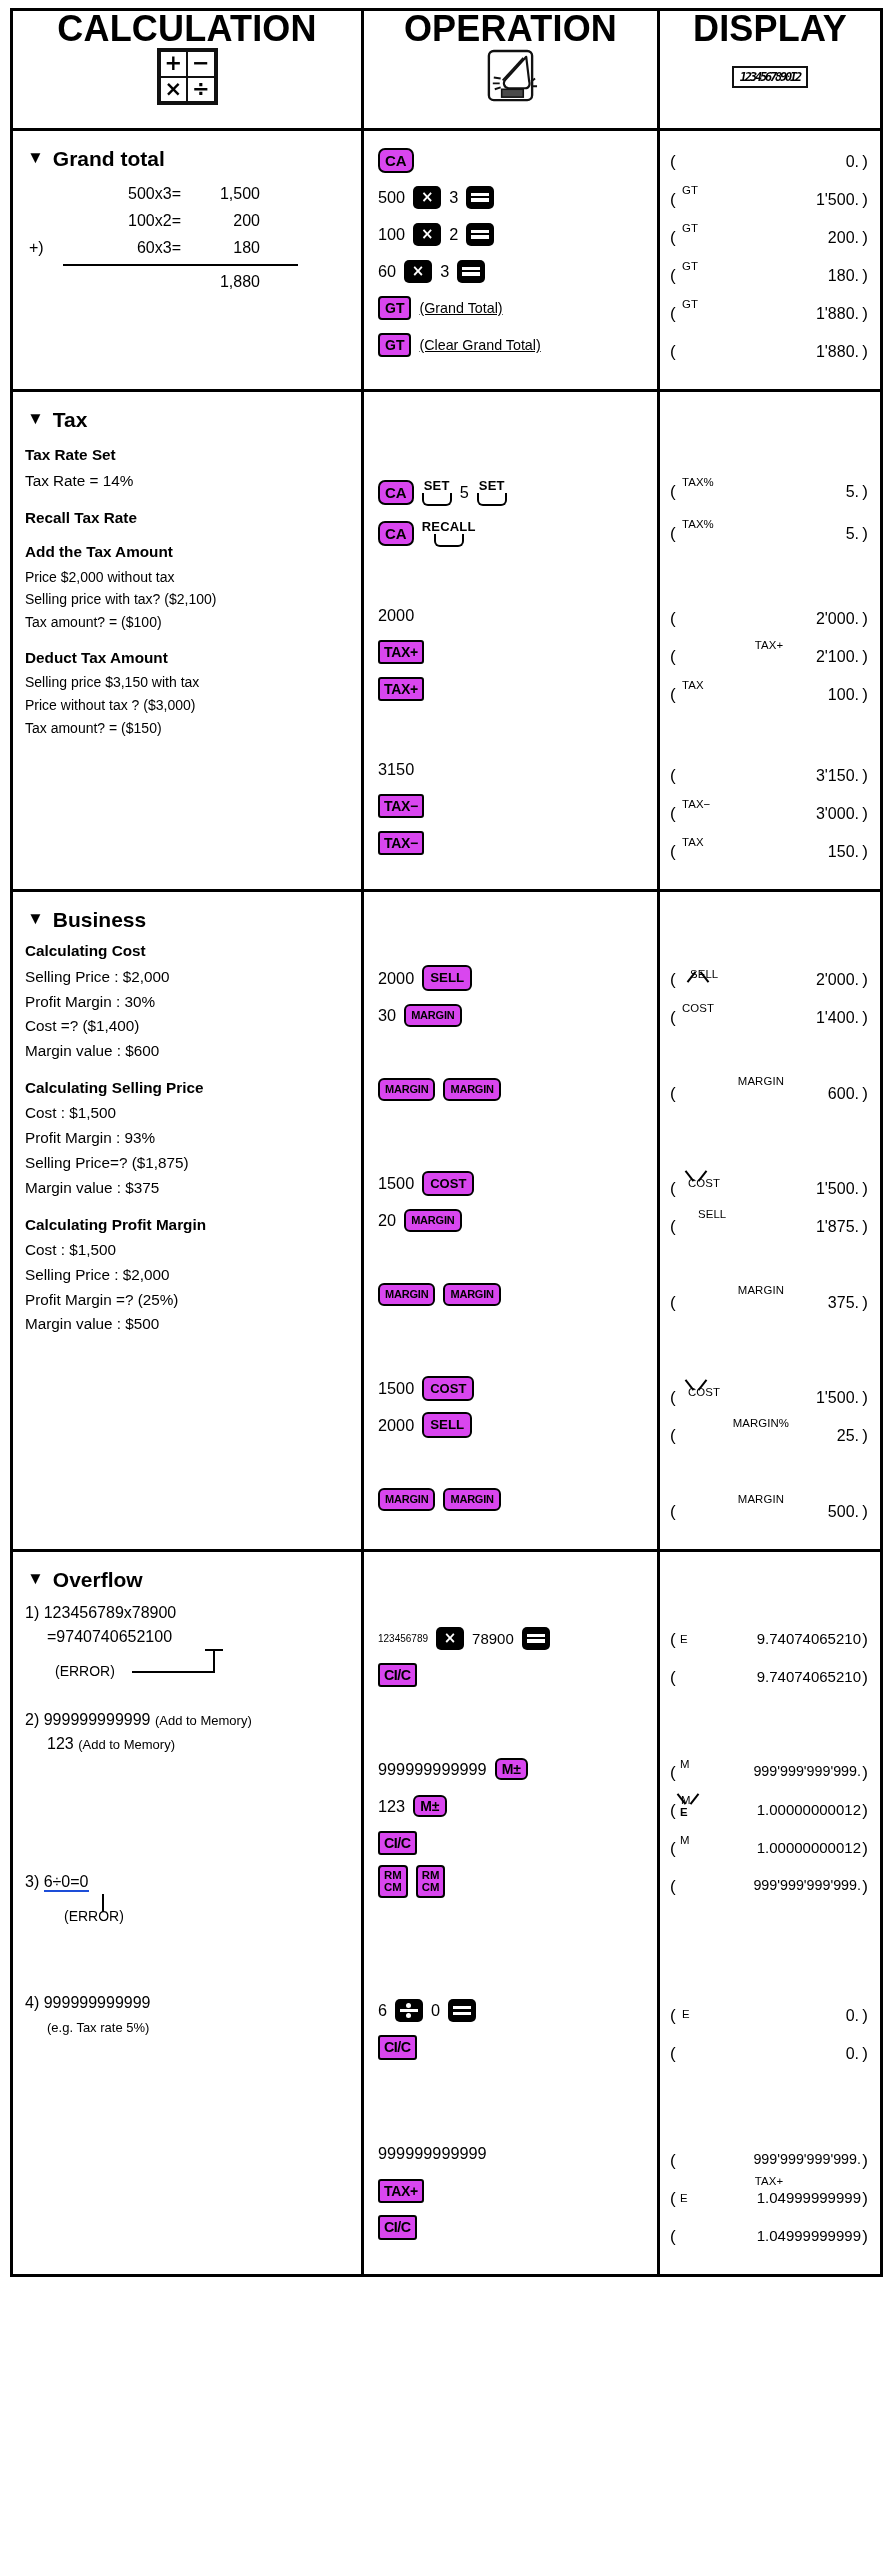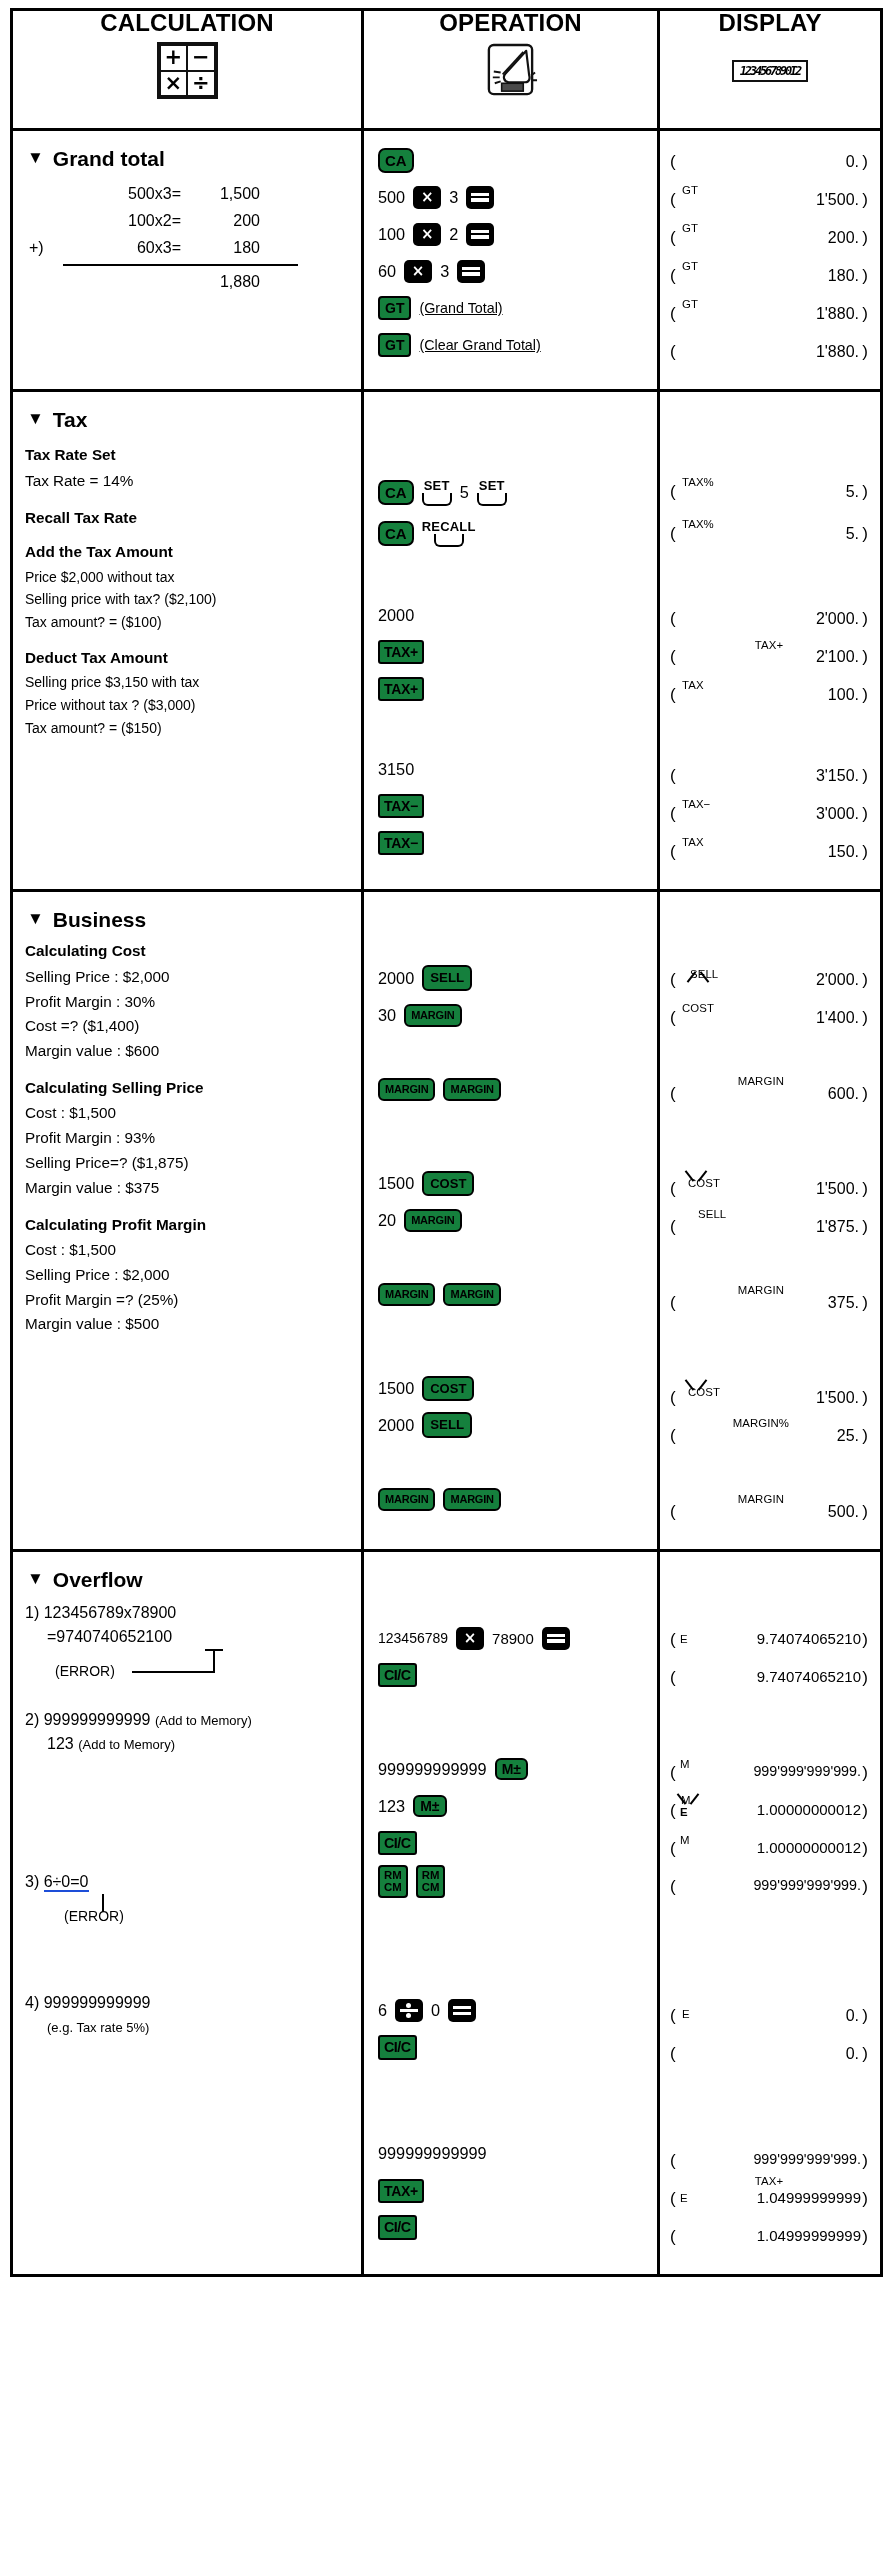--- a/index.html
+++ b/index.html
@@ -29,25 +29,24 @@
     vertical-align: top;
     padding: 0;
   }
   col.c1 { width: 351px; }
   col.c2 { width: 296px; }
   col.c3 { width: 223px; }
 
   
   thead th { height: 120px; text-align: center; padding: 10px 0 6px 0; }
   .hd-title {
-    font-size: 24px;
+    font-size: 36px;
     font-weight: bold;
     letter-spacing: 0.2px;
     line-height: 1.0;
-    margin-bottom: 6px;
   }
   .hd-icon { display:flex; justify-content:center; align-items:center; height:59px; }
 
   
   .ico-keys {
     width: 61px; height: 57px;
     border: 3px solid #111;
     display: grid;
     grid-template-columns: 1fr 1fr;
     grid-template-rows: 1fr 1fr;
@@ -130,21 +129,21 @@
 
   
   .key {
     display: inline-flex;
     align-items: center;
     justify-content: center;
     border: 2px solid #000;
     border-radius: 5px;
     font-weight: bold;
     line-height: 1;
-    background: #15803d;
+    background: #d946ef;
     padding: 3px 5px;
     font-size: 14.3px;
     min-width: 22px;
   }
   .key.ca      { border-radius: 7px; font-size: 15px; padding: 3px 5px; }
   .key.gt      { border-radius: 4px; font-size: 14px; padding: 3px 5px; }
   .key.tax     { border-radius: 3px; font-size: 14px; padding: 3px 4px; letter-spacing:-0.3px;}
   .key.sell    { border-radius: 6px; font-size: 13.3px; padding: 4px 6px; }
   .key.cost    { border-radius: 6px; font-size: 13px; padding: 4px 6px; }
   .key.margin  { border-radius: 6px; font-size: 11px; padding: 4px 5px; letter-spacing:-0.2px;}
@@ -752,21 +751,21 @@
         </div>
       </div>
     </td>
 
     <td>
       <div class="cell mid">
         <div class="spacer-lg"></div>
         <div class="spacer-sm"></div>
 
         <div class="oprow">
-          <span class="opnum" style="font-size:14px">123456789</span>
+          <span class="opnum" style="font-size:10px">123456789</span>
           <span class="kblk">×</span>
           <span class="opnum" style="font-size:15px">78900</span>
           <span class="kblk eq"></span>
         </div>
         <div class="oprow">
           <span class="key clc">CI/C</span>
         </div>
 
         <div class="spacer-lg"></div>
         <div class="spacer-sm"></div>

